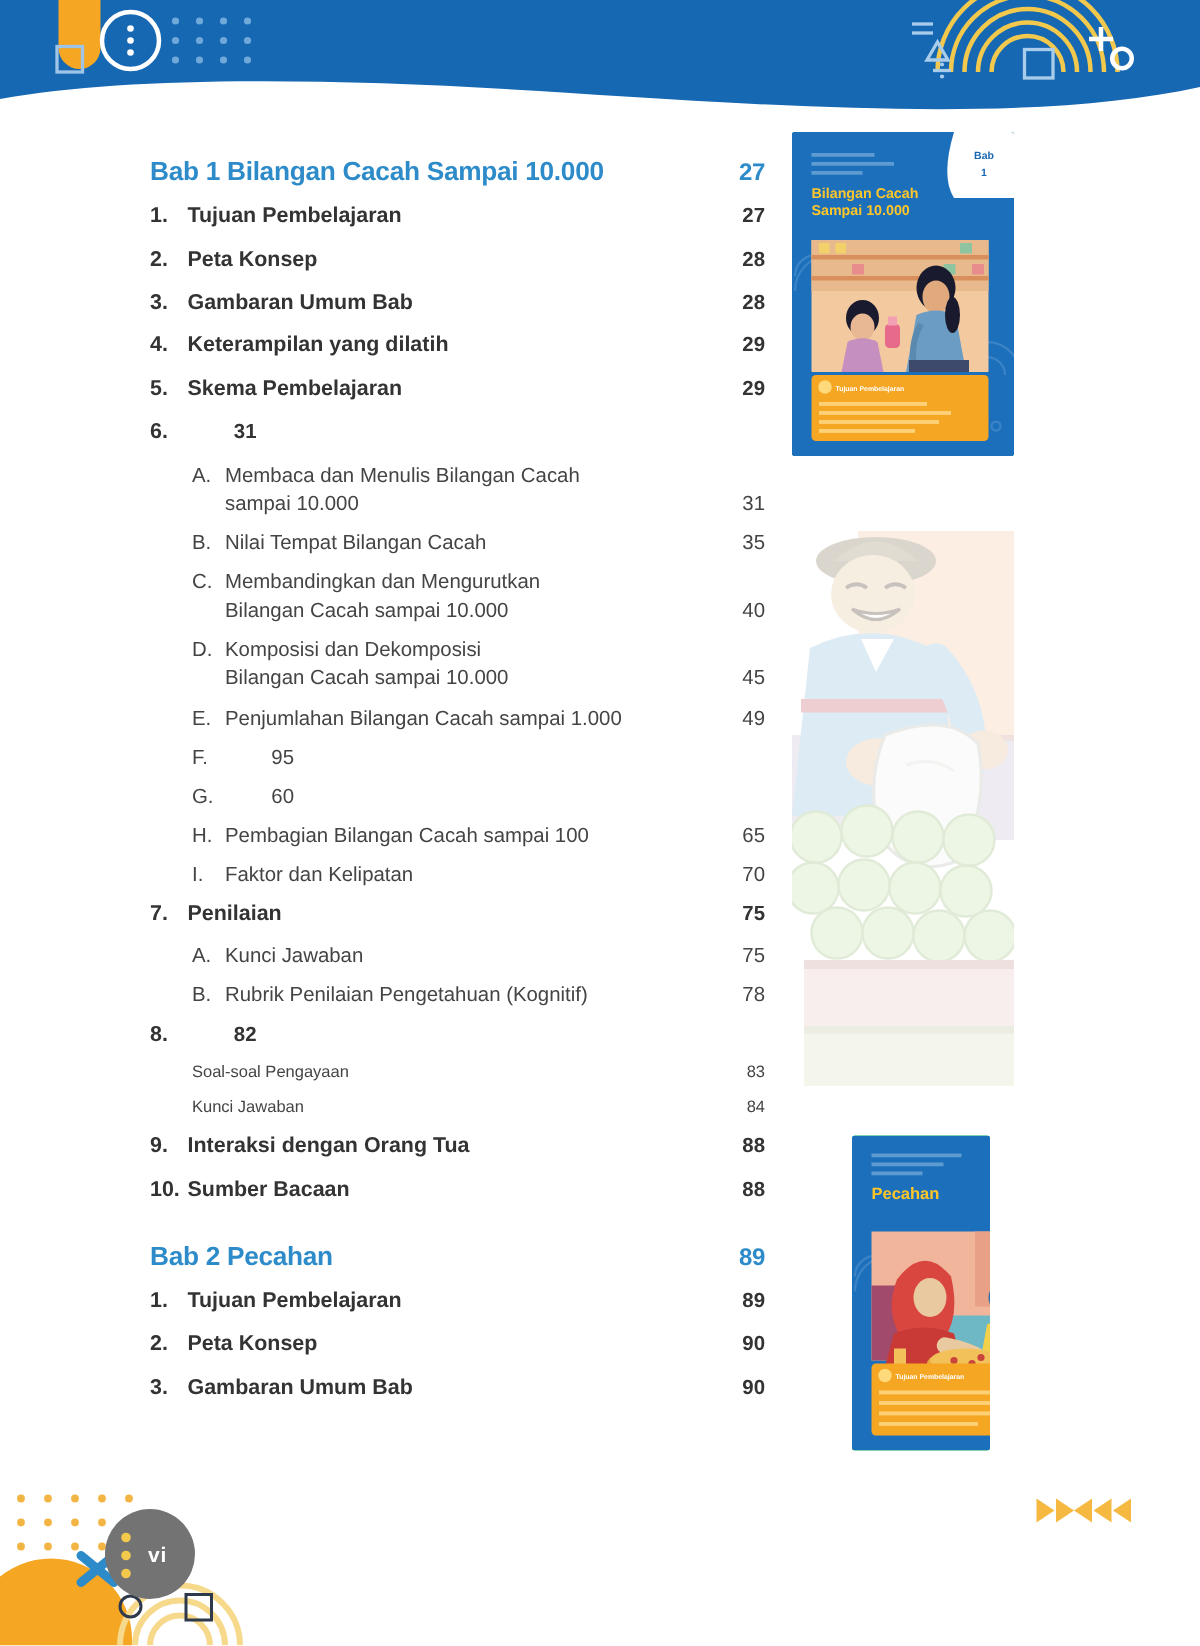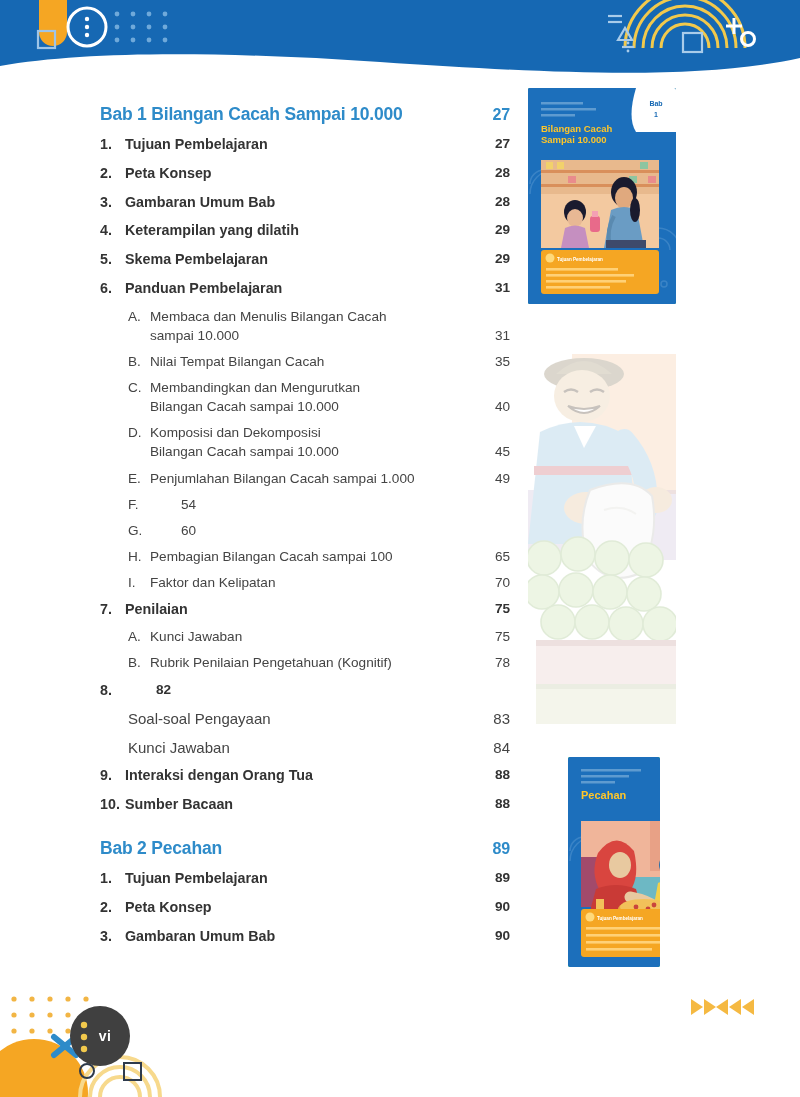--- a/index.html
+++ b/index.html
@@ -19,21 +19,21 @@
   }
   .header svg{ position:absolute; left:0; top:0; }
 
   
   .footer{
     position:absolute; left:0; bottom:0; width:800px; height:110px; z-index:5;
   }
   .footer svg{ position:absolute; left:0; top:0; }
   .page-num{
     position:absolute; left:70px; top:1006px; width:60px; height:60px;
-    border-radius:50%; background:#404040; z-index:7;
+    border-radius:50%; background:#737373; z-index:7;
     display:flex; align-items:center; justify-content:center;
   }
   .page-num span{
     color:#ffffff; font-size:14px; font-weight:bold; letter-spacing:.5px;
     padding-left:10px;
   }
   .pn-dots{ position:absolute; left:8px; top:14px; }
 
   
   .toc{
@@ -67,21 +67,21 @@
     line-height:1.40; margin-bottom:7px; padding-left:28px;
   }
   .lvl2 .num{ width:22px; }
   .lvl2 .pg{ width:46px; }
   .lvl2 .txt{ padding-right:6px; }
   .lvl2.two-line .pg{ align-self:flex-end; }
   .lvl2 .l2{ display:block; }
 
   
   .plain{
-    font-size:15px; font-weight:normal; color:#444444;
+    font-size:11px; font-weight:normal; color:#444444;
     line-height:1.40; margin-bottom:7.5px; padding-left:28px;
   }
   .plain .pg{ width:46px; }
 
   .gap-before{ margin-top:22px; }
 
   
   .fig{ position:absolute; z-index:3; }
   #fig-cover1{ left:528px; top:88px; width:148px; height:216px; }
   #fig-middle{ left:528px; top:340px; width:148px; height:392px; }
@@ -175,21 +175,20 @@
     <span class="txt">Keterampilan yang dilatih</span>
     <span class="pg">29</span>
   </div>
   <div class="row lvl1">
     <span class="num">5.</span>
     <span class="txt">Skema Pembelajaran</span>
     <span class="pg">29</span>
   </div>
   <div class="row lvl1">
     <span class="num">6.</span>
-    <span class="txt">Panduan Pembelajaran</span>
     <span class="pg">31</span>
   </div>
 
   <div class="row lvl2 two-line gap-before" style="margin-top:9px;">
     <span class="num">A.</span>
     <span class="txt">
       <span class="l2">Membaca dan Menulis Bilangan Cacah</span>
       <span class="l2">sampai 10.000</span>
     </span>
     <span class="pg">31</span>
@@ -219,21 +218,21 @@
     <span class="pg">45</span>
   </div>
 
   <div class="row lvl2">
     <span class="num">E.</span>
     <span class="txt">Penjumlahan Bilangan Cacah sampai 1.000</span>
     <span class="pg">49</span>
   </div>
   <div class="row lvl2">
     <span class="num">F.</span>
-    <span class="pg">54</span>
+    <span class="pg">95</span>
   </div>
   <div class="row lvl2">
     <span class="num">G.</span>
     <span class="pg">60</span>
   </div>
   <div class="row lvl2">
     <span class="num">H.</span>
     <span class="txt">Pembagian Bilangan Cacah sampai 100</span>
     <span class="pg">65</span>
   </div>

